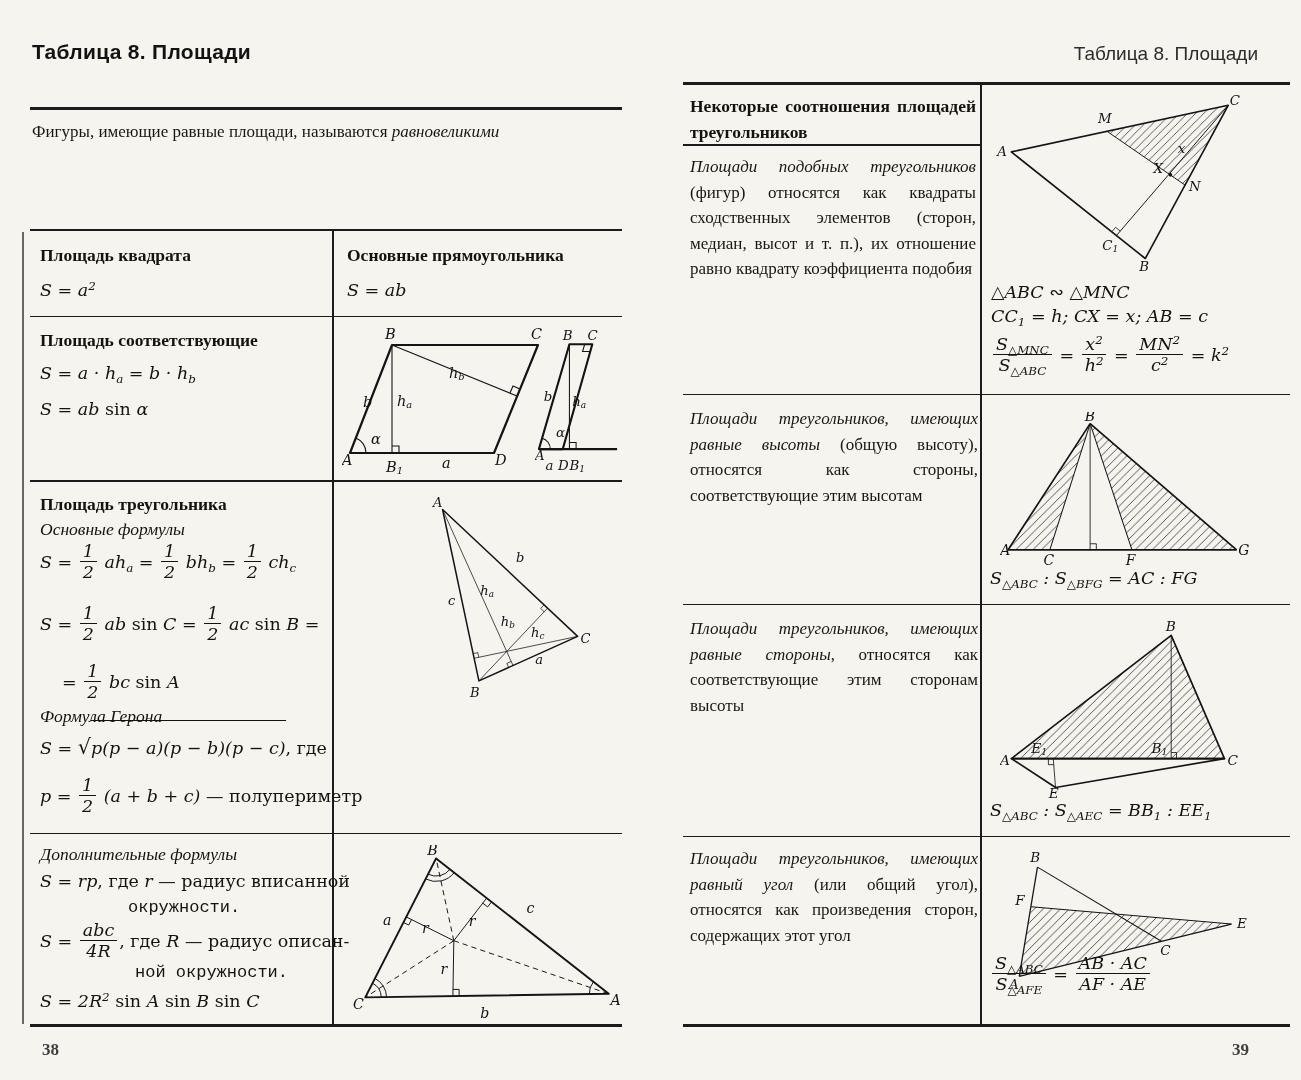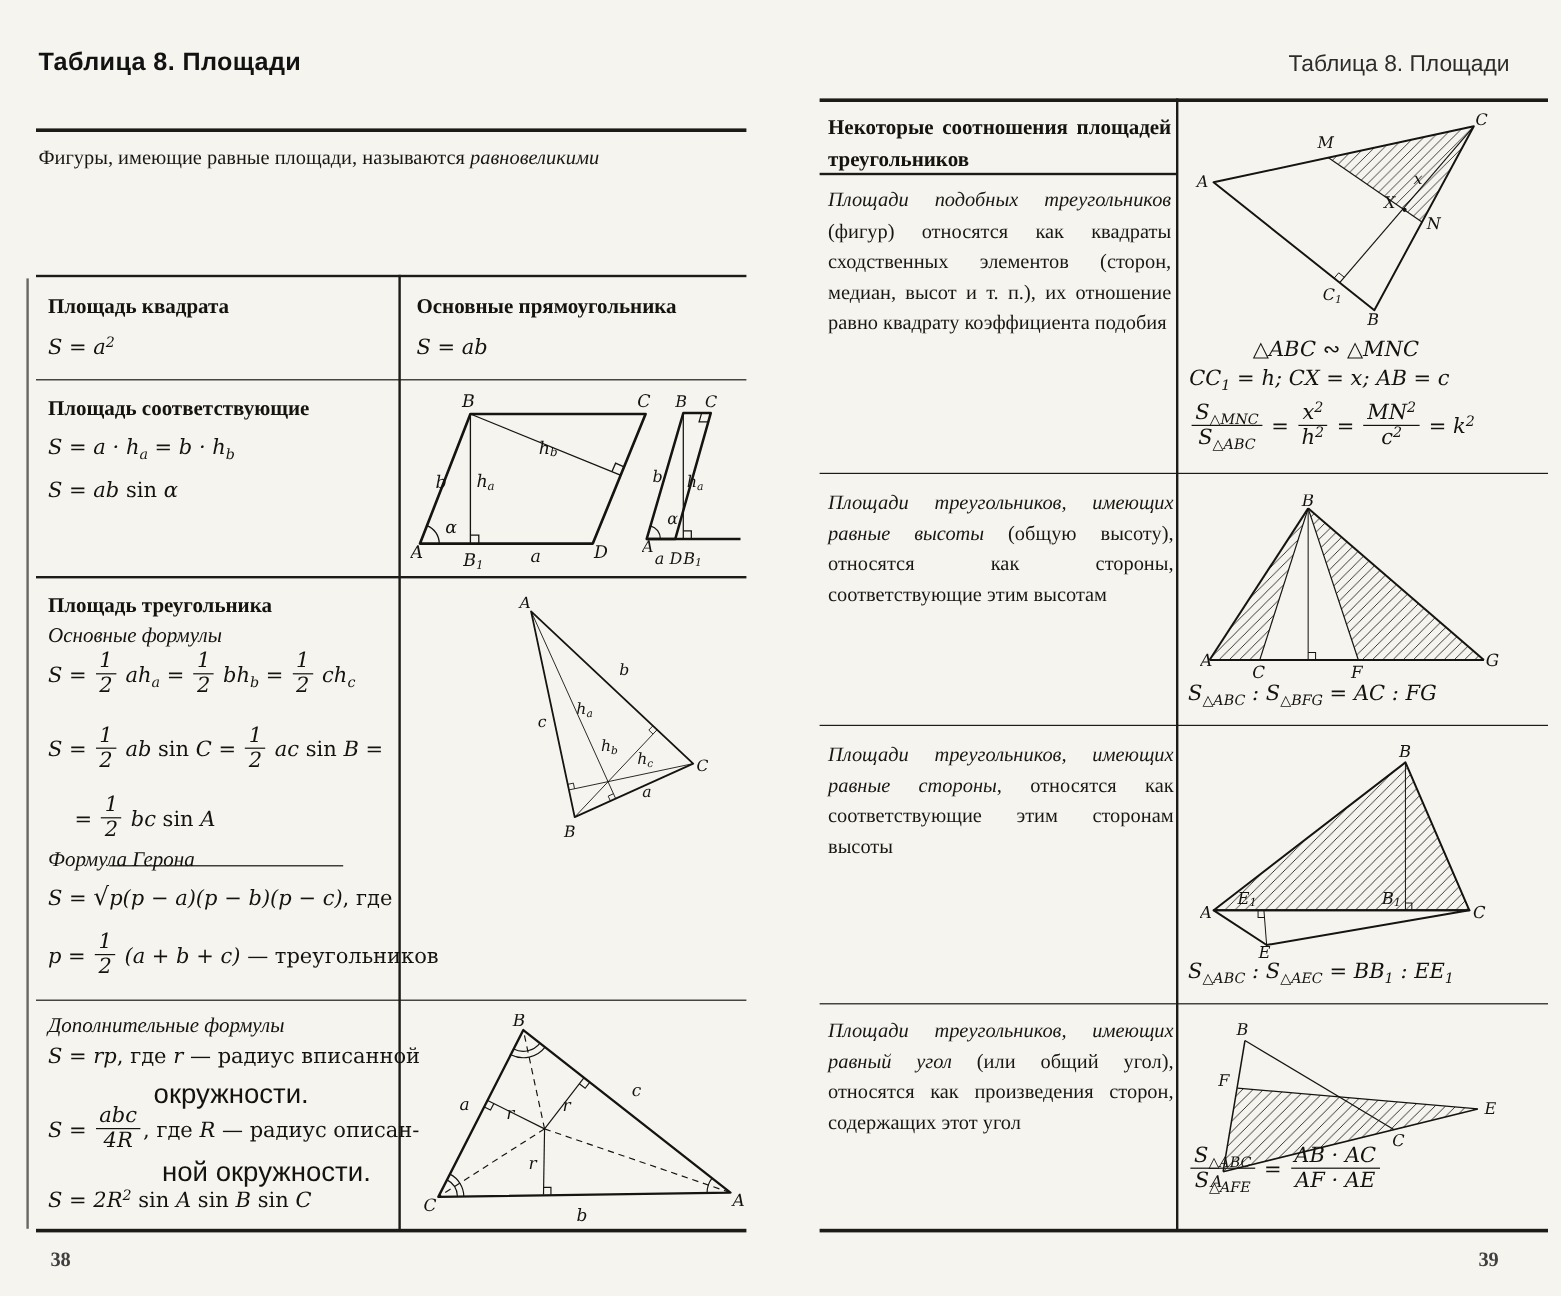--- a/index.html
+++ b/index.html
@@ -21,21 +21,21 @@
       font-style:italic;font-size:17.5px;color:#15130e;white-space:nowrap}
   .math .up{font-style:normal}
   .math sub{font-size:68%;font-style:italic;vertical-align:-0.35em;line-height:0}
   .math sup{font-size:68%;vertical-align:0.5em;line-height:0}
   .frac{display:inline-block;vertical-align:middle;text-align:center;
       line-height:1.15;margin:0 2px;transform:translateY(-2px)}
   .fn{display:block;padding:0 3px;border-bottom:1.4px solid #15130e}
   .fd{display:block;padding:0 3px}
   .rt{font-style:normal;font-size:118%}
   .ovl{border-top:1.4px solid #15130e;padding-top:17px}
-  .plain{position:absolute;font-family:Liberation Sans, sans-serif;font-size:23px;color:#15130e}
+  .plain{position:absolute;font-family:Liberation Mono, monospace;font-size:17px;color:#15130e}
   .pn{position:absolute;font-family:"Liberation Serif",serif;font-weight:600;
       font-size:17px;color:#404040}
   svg.fig{position:absolute}
   svg.fig text{font-family:"DejaVu Serif","DejaVu Sans",serif;font-style:italic;fill:#141312}
   svg.fig .ssub{font-size:68%}
   .s2{fill:none;stroke:#151412;stroke-width:2.2;stroke-linejoin:round}
   .s15{fill:none;stroke:#151412;stroke-width:1.6}
   .s12{fill:none;stroke:#151412;stroke-width:1.3}
   .s1{fill:none;stroke:#151412;stroke-width:1.1}
   .dash{stroke-dasharray:6 4.5}
@@ -120,21 +120,21 @@
     </g>
 </svg>
 
 <div class="ttl" style="left:40px;top:494px">Площадь треугольника</div>
 <div class="subttl" style="left:40px;top:519px">Основные формулы</div>
 <div class="math" style="left:40px;top:543px">S = <span class="frac"><span class="fn">1</span><span class="fd">2</span></span> ah<sub>a</sub> = <span class="frac"><span class="fn">1</span><span class="fd">2</span></span> bh<sub>b</sub> = <span class="frac"><span class="fn">1</span><span class="fd">2</span></span> ch<sub>c</sub></div>
 <div class="math" style="left:40px;top:605px">S = <span class="frac"><span class="fn">1</span><span class="fd">2</span></span> ab <span class="up">sin</span> C = <span class="frac"><span class="fn">1</span><span class="fd">2</span></span> ac <span class="up">sin</span> B =</div>
 <div class="math" style="left:62px;top:663px">= <span class="frac"><span class="fn">1</span><span class="fd">2</span></span> bc <span class="up">sin</span> A</div>
 <div class="subttl" style="left:40px;top:706px">Формула Герона</div>
 <div class="math" style="left:40px;top:735px">S = <span class="rt">√</span><span class="ovl">p(p − a)(p − b)(p − c)</span><span class="up">, где</span></div>
-<div class="math" style="left:40px;top:777px">p = <span class="frac"><span class="fn">1</span><span class="fd">2</span></span> (a + b + c) <span class="up">— треугольников</span></div>
+<div class="math" style="left:40px;top:777px">p = <span class="frac"><span class="fn">1</span><span class="fd">2</span></span> (a + b + c) <span class="up">— полупериметр</span></div>
 
 <svg class="fig" style="left:398px;top:497px;font-size:19px" width="192" height="206" viewBox="0 0 280 300">
   <g>
     <polygon points="65,18 118,268 262,203" class="s2"></polygon>
     <line x1="65" y1="18" x2="168" y2="246" class="s1"></line>
     <line x1="118" y1="268" x2="218" y2="162" class="s1"></line>
     <line x1="262" y1="203" x2="111" y2="235" class="s1"></line>
     <path d="M212.9,157.2 L208.1,162.3 L213.2,167.1" class="s1"></path>
     <path d="M161.6,248.9 L158.7,242.5 L165.1,239.6" class="s1"></path>
     <path d="M109.6,228.2 L116.4,226.7 L117.8,233.6" class="s1"></path>
@@ -221,21 +221,21 @@
       <text x="317" y="14">C</text>
       <text x="195" y="239">B</text>
       <text x="139" y="39">M</text>
       <text x="262" y="131">N</text>
       <text x="214" y="107">X</text>
       <text x="145" y="211">C<tspan class="ssub" dy="0.22em">1</tspan></text>
       <text x="247" y="80">x</text>
     </g>
 </svg>
 
-<div class="math" style="left:1044px;top:282px">△ABC ∾ △MNC</div>
+<div class="math" style="left:991px;top:282px">△ABC ∾ △MNC</div>
 <div class="math" style="left:991px;top:306px">CC<sub>1</sub> = h; CX = x; AB = c</div>
 <div class="math" style="left:991px;top:336px"><span class="frac"><span class="fn">S<sub>△MNC</sub></span><span class="fd">S<sub>△ABC</sub></span></span> = <span class="frac"><span class="fn">x<sup>2</sup></span><span class="fd">h<sup>2</sup></span></span> = <span class="frac"><span class="fn">MN<sup>2</sup></span><span class="fd">c<sup>2</sup></span></span> = k<sup>2</sup></div>
 
 <div class="txt" style="left:690px;top:406px;width:288px">
   <span class="lead">Площади треугольников, имеющих равные высоты</span><span> (общую высоту), относятся как стороны, соответствующие этим высотам</span>
 </div>
 
 <svg class="fig" style="left:1000px;top:412px;font-size:18px" width="250" height="155" viewBox="0 0 322 200">
   <g>
     <polygon points="10,178 116,15 64,178" fill="url(#hatch)" stroke="none"></polygon>

